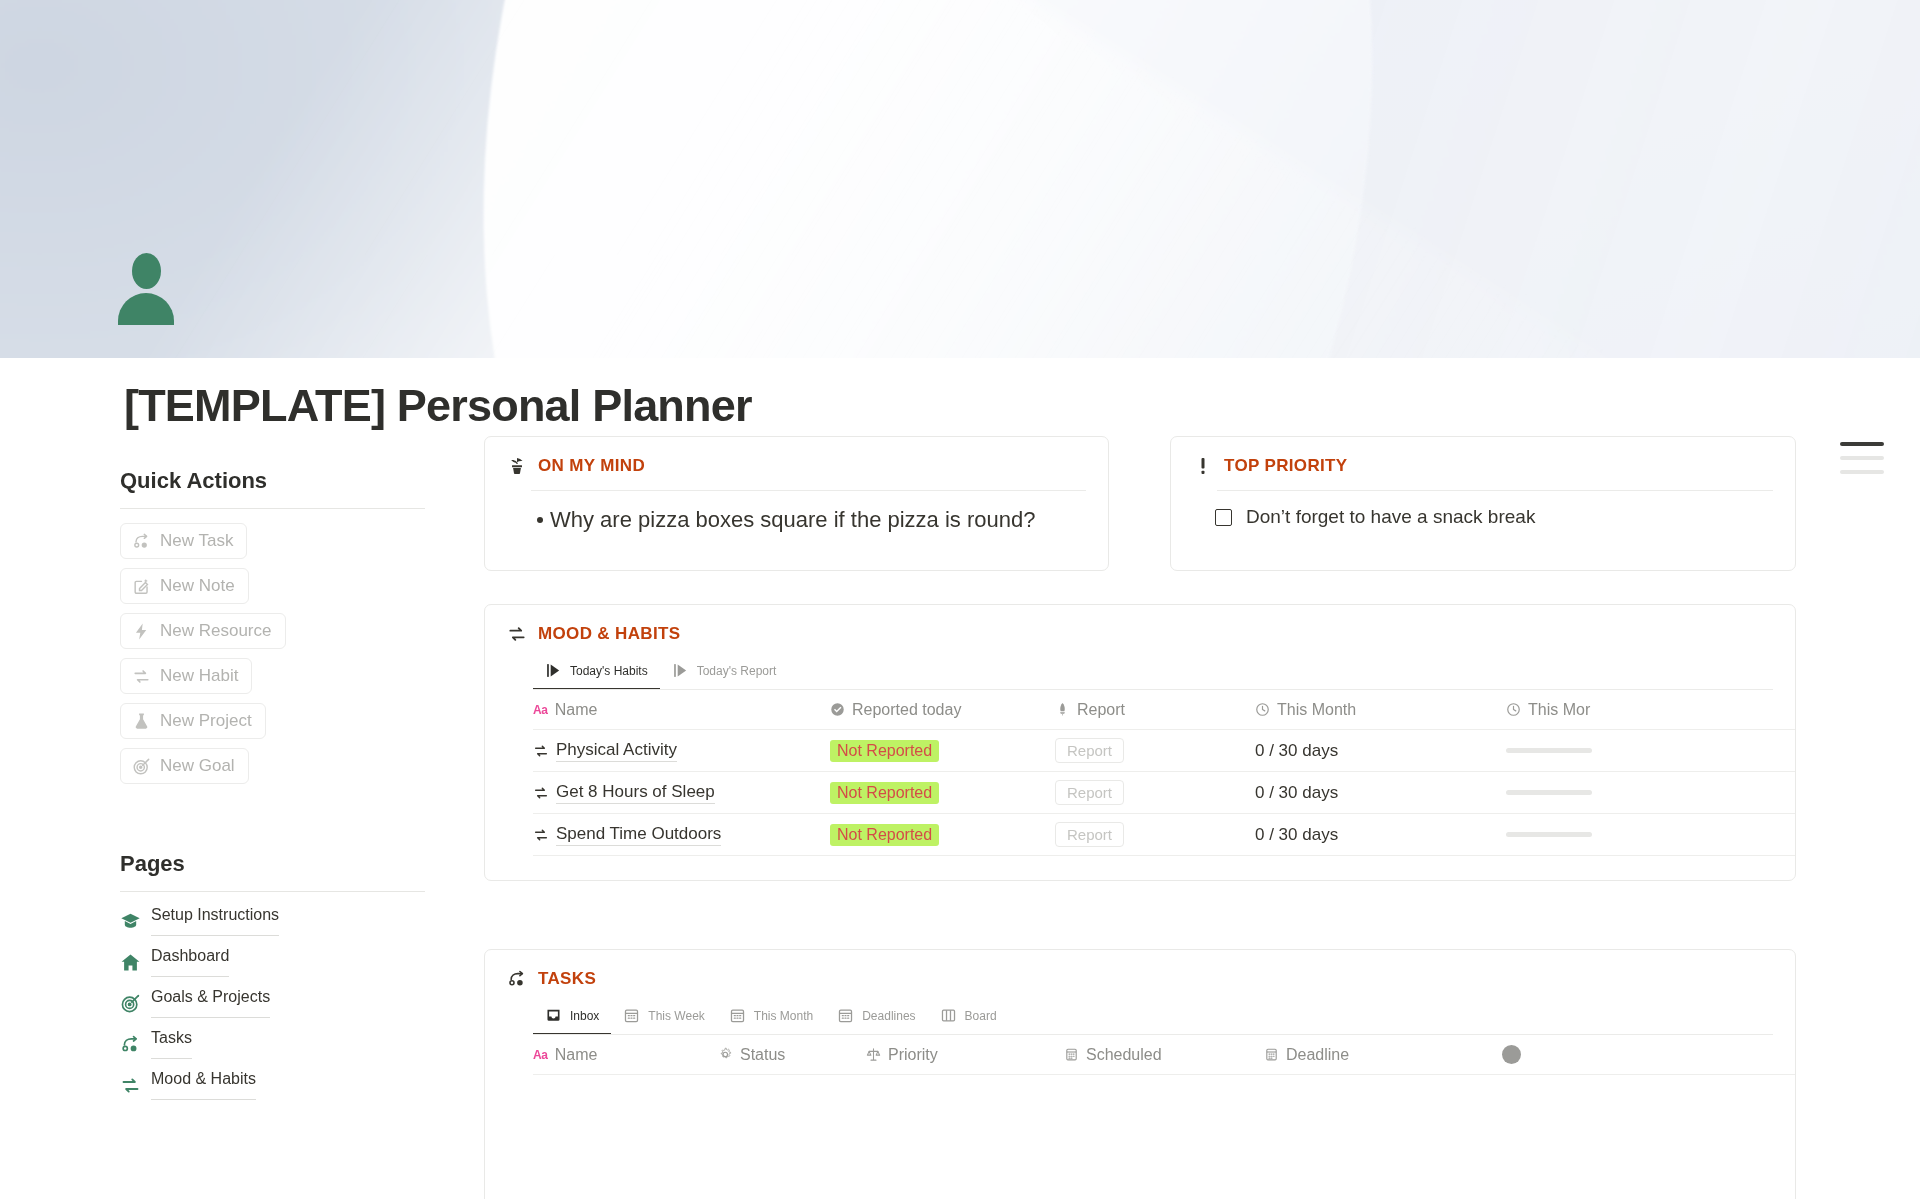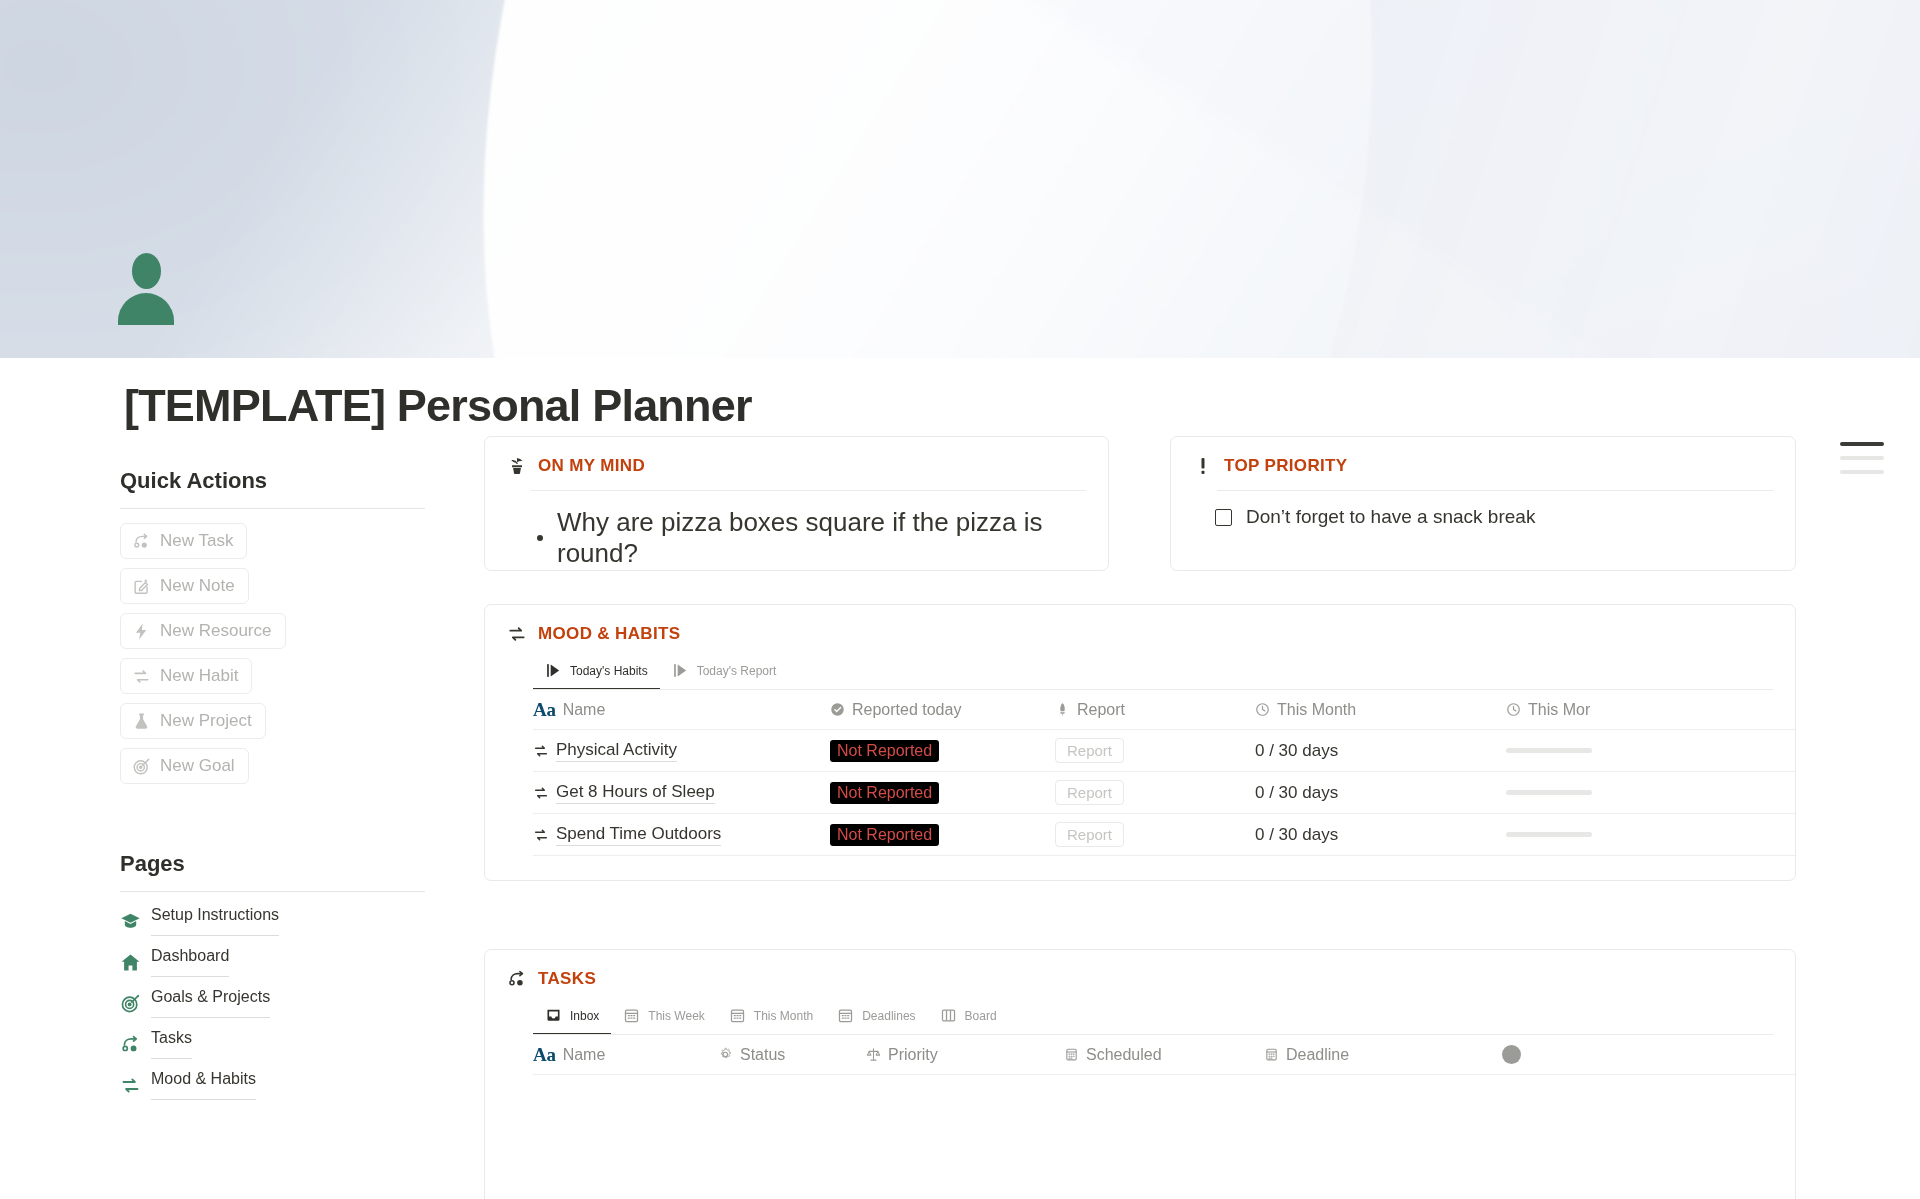--- a/index.html
+++ b/index.html
@@ -141,23 +141,23 @@
     display: flex; align-items: center; gap: 11px;
     padding: 18px 22px 0 22px;
   }
   .card-ico { width: 20px; height: 22px; flex: none; color: #37352f; display:block; }
   .card-title {
     font-size: 17px; font-weight: 700; letter-spacing: 0.35px; color: #c2410c;
   }
   .card-rule { height: 1px; background: #ebebe9; margin: 13px 22px 0 46px; }
 
   .bullet-row {
-    display: flex; align-items: center; gap: 14px;
+    display: flex; align-items: center; gap: 7px;
     padding: 16px 22px 0 52px;
-    font-size: 26px; color: #37352f;
+    font-size: 22px; color: #37352f;
   }
   .bullet-dot { width: 6px; height: 6px; border-radius: 50%; background: #37352f; flex: none; }
 
   .check-row {
     display: flex; align-items: center; gap: 14px;
     padding: 15px 22px 0 44px;
     font-size: 19px; color: #37352f;
   }
   .checkbox {
     width: 17px; height: 17px; flex: none;
@@ -197,27 +197,27 @@
   .dbhead .dbcell {
     font-size: 16px; color: #8d8d89; height: 39px;
   }
   .dbcell {
     display: flex; align-items: center; gap: 7px;
     height: 41px; flex: none; padding-right: 10px;
     font-size: 17px; color: #37352f;
     white-space: nowrap; overflow: hidden;
   }
   .h-ico { width: 15px; height: 15px; flex: none; color: #9b9b98; display:block; }
-  .aa { font-size: 19px; color: #0c4a6e; font-weight: 600; letter-spacing: -0.3px; font-family: Liberation Serif, serif; }
+  .aa { font-size: 12px; color: #ec4899; font-weight: 600; letter-spacing: -0.3px; }
 
   .name-link { border-bottom: 1px solid #dcdcd9; padding-bottom: 1px; }
   .row-ico { width: 16px; height: 16px; flex: none; color: #37352f; display:block; }
 
   .pill-notrep {
-    background: #000000; color: #d44c47;
+    background: #bef264; color: #d44c47;
     font-size: 16px; padding: 2px 7px; border-radius: 3px; text-align: center;
   }
   .btn-report {
     border: 1px solid #e9e9e7; border-radius: 4px;
     padding: 3px 11px; font-size: 15px; color: #c5c5c2;
     background: #fff;
   }
   .pbar { width: 86px; height: 5px; border-radius: 3px; background: #e7e7e5; }
 
   

